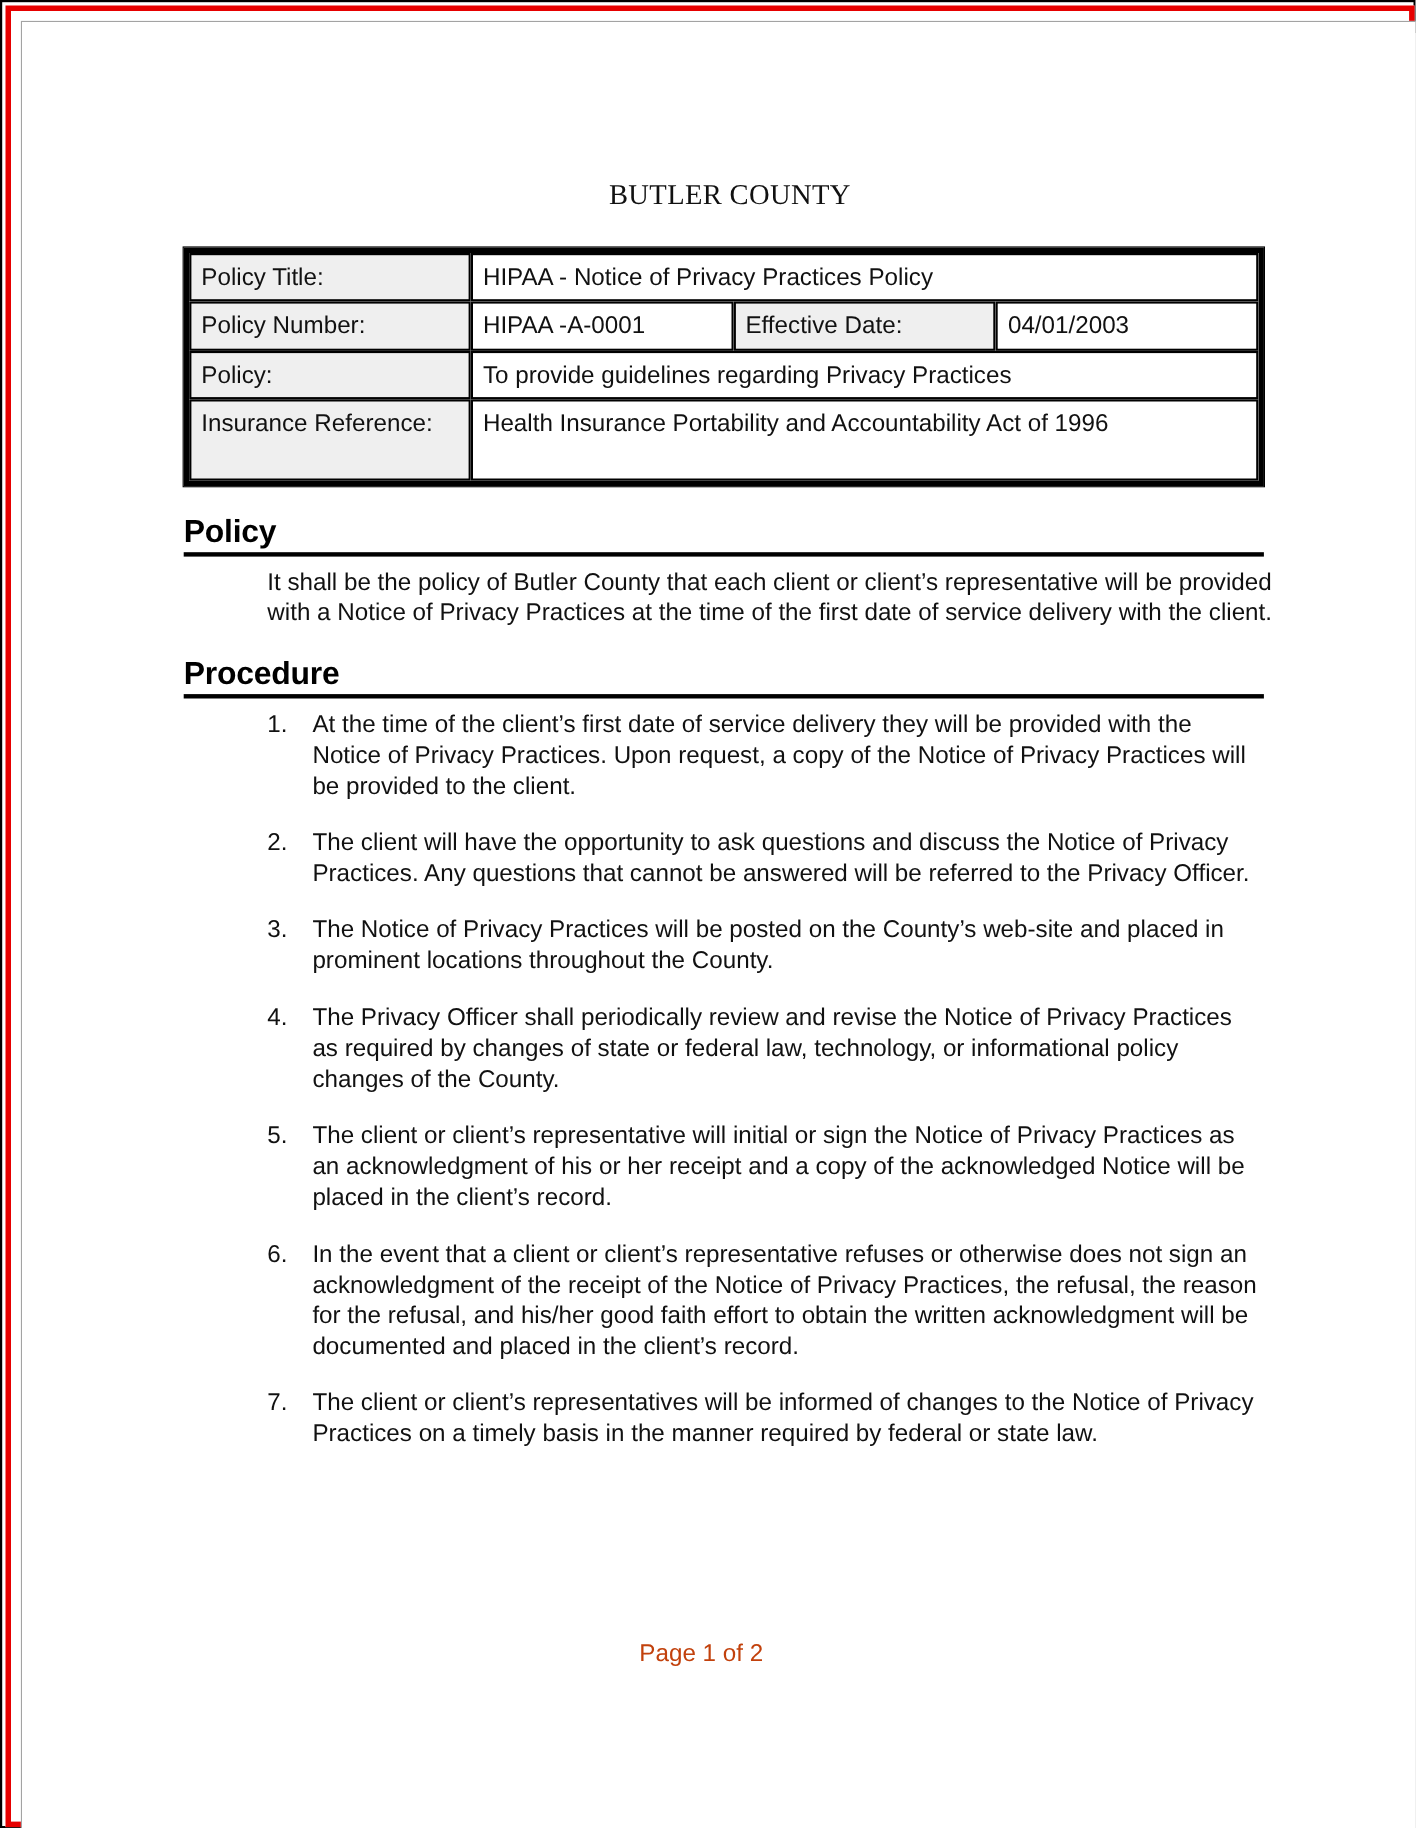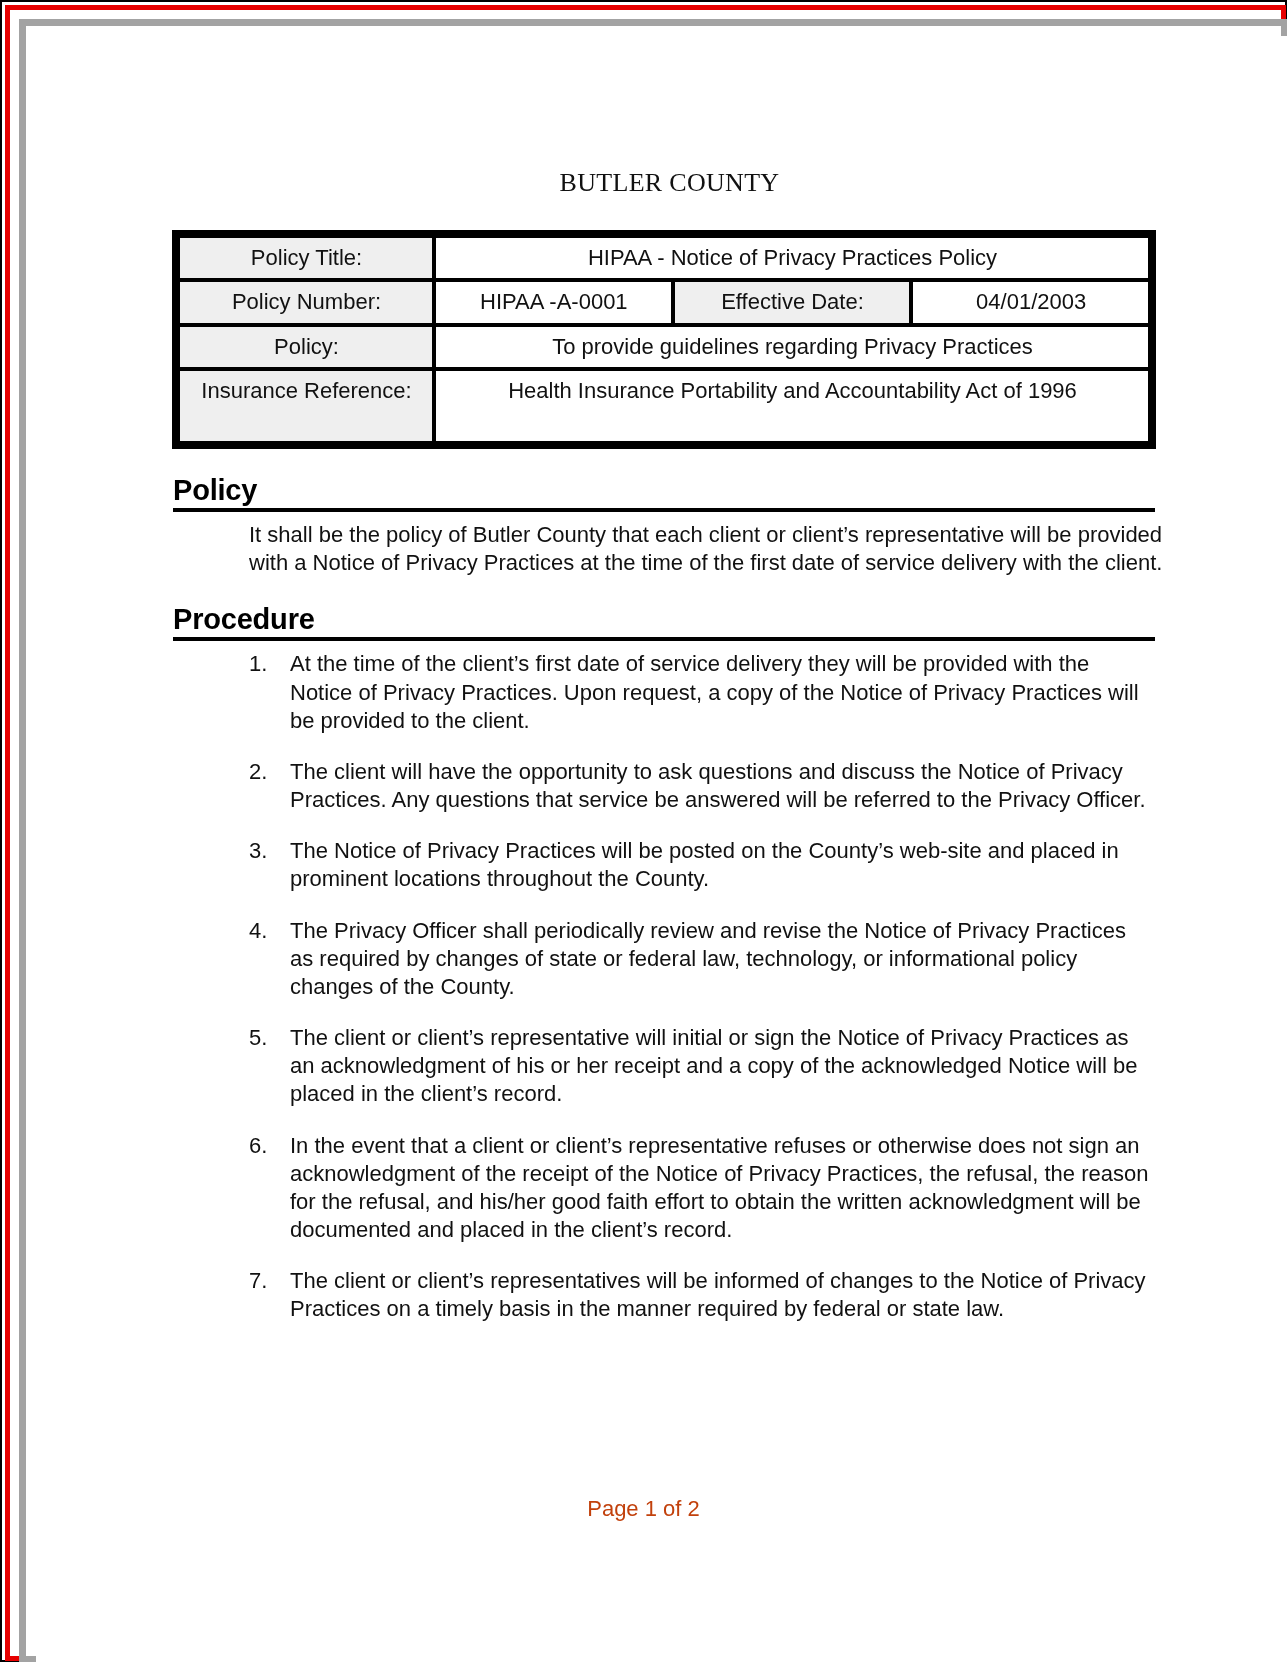--- a/index.html
+++ b/index.html
@@ -33,21 +33,21 @@
     box-sizing: border-box;
     border: 5px solid #e60000;
     background: #ffffff;
   }
   #inner-hairline {
     position: absolute;
     left: 9px; top: 9px;
     width: 1269px;
     height: 1644px;
     box-sizing: border-box;
-    border: 7px solid #a3a3a3;
+    border: 1px solid #a3a3a3;
     background: #ffffff;
   }
 
   
   #doc {
     position: absolute;
     left: 10px;
     top: 10px;
     width: 1267px;
     height: 1642px;
@@ -80,21 +80,20 @@
   }
   table.info td {
     border: 2px solid #000000;
     font-size: 22px;
     line-height: 1.2;
     color: #111111;
     padding: 7px 8px 7px 9px;
     vertical-align: top;
     background: #ffffff;
     font-family: "Liberation Sans", sans-serif;
-    text-align: center;
   }
   table.info td.label {
     background: #efefef;
     width: 235px;
   }
   table.info td.tall {
     height: 56px;
   }
 
   
@@ -196,21 +195,21 @@
 
         <div class="section-head">Policy</div>
         <div class="rule"></div>
         <div class="body-para">It shall be the policy of Butler County that each client or client’s representative will be provided with a Notice of Privacy Practices at the time of the first date of service delivery with the client.</div>
 
         <div class="section-head">Procedure</div>
         <div class="rule"></div>
 
         <ol class="procedure">
           <li>At the time of the client’s first date of service delivery they will be provided with the Notice of Privacy Practices. Upon request, a copy of the Notice of Privacy Practices will be provided to the client.</li>
-          <li>The client will have the opportunity to ask questions and discuss the Notice of Privacy Practices.  Any questions that service be answered will be referred to the Privacy Officer.</li>
+          <li>The client will have the opportunity to ask questions and discuss the Notice of Privacy Practices.  Any questions that cannot be answered will be referred to the Privacy Officer.</li>
           <li>The Notice of Privacy Practices will be posted on the County’s web-site and placed in prominent locations throughout the County.</li>
           <li>The Privacy Officer shall periodically review and revise the Notice of Privacy Practices as required by changes of state or federal law, technology, or informational policy changes of the County.</li>
           <li>The client or client’s representative will initial or sign the Notice of Privacy Practices as an acknowledgment of his or her receipt and a copy of the acknowledged Notice will be placed in the client’s record.</li>
           <li>In the event that a client or client’s representative refuses or otherwise does not sign an acknowledgment of the receipt of the Notice of Privacy Practices, the refusal, the reason for the refusal, and his/her good faith effort to obtain the written acknowledgment will be documented and placed in the client’s record.</li>
           <li>The client or client’s representatives will be informed of changes to the Notice of Privacy Practices on a timely basis in the manner required by federal or state law.</li>
         </ol>
 
         <div class="doc-footer">Page 1 of 2</div>
 
       </div>

